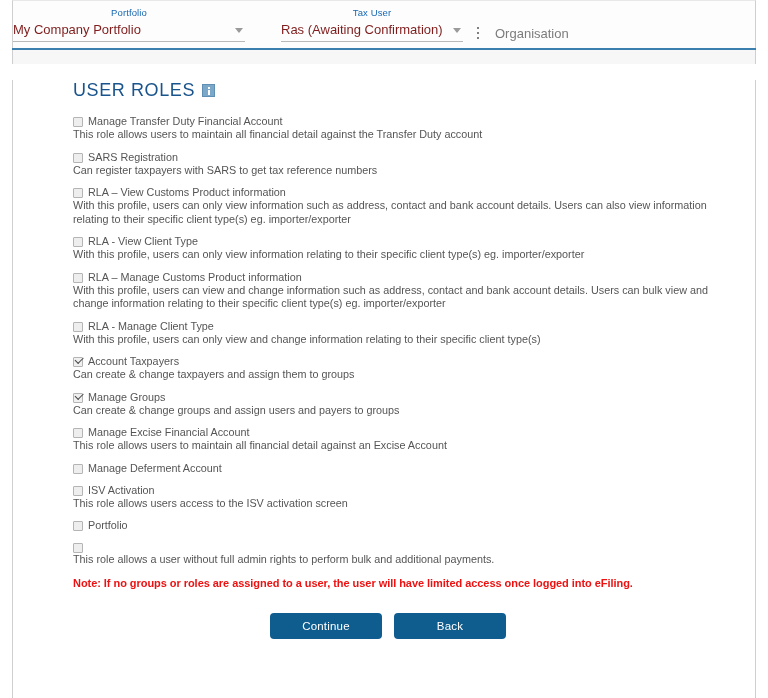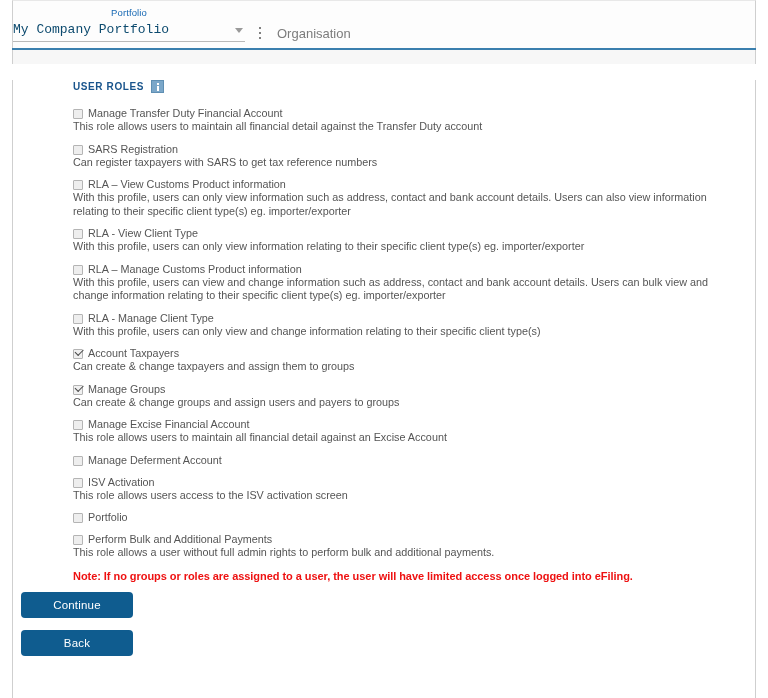--- a/index.html
+++ b/index.html
@@ -48,24 +48,23 @@
   .sel-row {
     display: flex;
     align-items: center;
     justify-content: space-between;
     border-bottom: 1px solid #b9b9b9;
     padding: 2px 2px 3px 0;
     margin-top: 1px;
   }
   .sel-value {
     font-size: 13px;
-    color: #0c4a6e;
+    color: #7f1d1d;
     white-space: nowrap;
     line-height: 16px;
-    font-family: Liberation Mono, monospace;
   }
   .caret {
     width: 0; height: 0;
     border-left: 4.5px solid transparent;
     border-right: 4.5px solid transparent;
     border-top: 5px solid #9a9a9a;
     margin-left: 8px;
     flex: 0 0 auto;
   }
   .sel-row.tight { border-bottom: 1px solid #b9b9b9; }
@@ -119,22 +118,22 @@
     height: 621px;
     padding: 0;
   }
 
   .page-title {
     display: flex;
     align-items: center;
     margin: 16px 0 14px 60px;
   }
   .page-title .ttxt {
-    font-size: 10px;
-    font-weight: bold;
+    font-size: 18px;
+    font-weight: normal;
     color: #19548c;
     letter-spacing: .6px;
   }
   .info-icon {
     width: 13px; height: 13px;
     margin-left: 7px;
     background: #7ba7c9;
     border: 1px solid #5f8fb3;
     position: relative;
     flex: 0 0 auto;
@@ -203,23 +202,22 @@
     font-size: 11px;
     font-weight: bold;
     color: #ee1111;
     letter-spacing: -.05px;
   }
 
   .btnrow {
     display: flex;
     justify-content: center;
     gap: 12px;
-    margin-top: 10px;
+    margin-top: 24px;
     padding-left: 8px;
-    flex-direction: column;
   }
   .btn {
     background: #0f5c8f;
     color: #ffffff;
     font-size: 11.5px;
     border: none;
     border-radius: 4px;
     width: 112px;
     height: 26px;
     cursor: pointer;
@@ -235,20 +233,27 @@
   <div class="topbar">
 
     <div class="selector portfolio">
       <div class="sel-label">Portfolio</div>
       <div class="sel-row">
         <span class="sel-value">My Company Portfolio</span>
         <span class="caret"></span>
       </div>
     </div>
 
+    <div class="selector taxuser">
+      <div class="sel-label">Tax User</div>
+      <div class="sel-row tight">
+        <span class="sel-value">Ras (Awaiting Confirmation)</span>
+        <span class="caret"></span>
+      </div>
+    </div>
 
     <div class="kebab">
       <i></i>
       <i></i>
       <i></i>
     </div>
 
     <div class="orgtext">Organisation</div>
   </div>
 
@@ -341,21 +346,20 @@
         </div>
         <div class="role">
           <div class="role-head">
             <span class="cb"></span>
             <span class="role-title">Portfolio</span>
           </div>
         </div>
         <div class="role">
           <div class="role-head">
             <span class="cb"></span>
-            <span class="role-title">Perform Bulk and Additional Payments</span>
           </div>
           <div class="role-desc">This role allows a user without full admin rights to perform bulk and additional payments.</div>
         </div>
       </div>
 
     <div class="note">Note: If no groups or roles are assigned to a user, the user will have limited access once logged into eFiling.</div>
 
     <div class="btnrow">
       <button class="btn">Continue</button>
       <button class="btn">Back</button>

